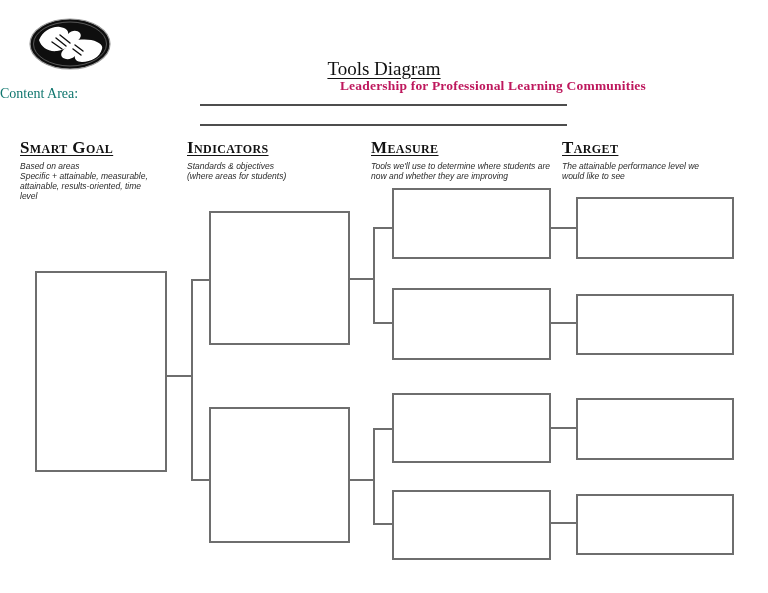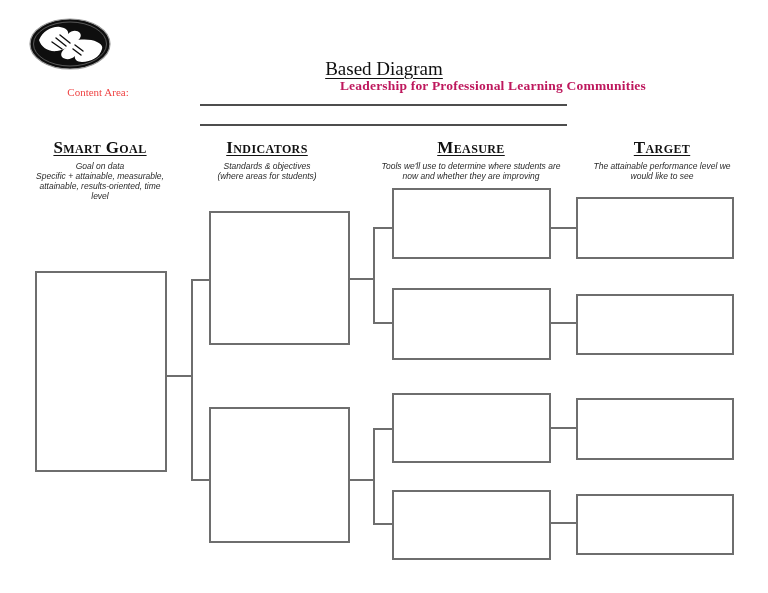--- a/index.html
+++ b/index.html
@@ -7,27 +7,27 @@
         font-family:"Liberation Serif", serif;color:#1a1a1a;}
 
   
   .logo{position:absolute;left:29px;top:18px;width:82px;height:52px;}
   .org-title{position:absolute;left:96px;top:34px;width:550px;text-align:right;
              font-size:13.5px;font-weight:bold;color:#be185d;letter-spacing:.2px;margin-top:44px;}
   .doc-title{position:absolute;left:0;top:58px;width:768px;text-align:center;
              font-size:19px;color:#111;}
   .doc-title span{text-decoration:underline;text-underline-offset:3px;}
 
-  .field-label{position:absolute;left:0;width:196px;text-align:center;font-size:11px;color:#ef4444;}
+  .field-label{position:absolute;left:0;width:196px;text-align:left;font-size:14px;color:#0f766e;}
   .fl-1{top:86px;} .fl-2{top:106px;}
   .field-line{position:absolute;left:200px;width:367px;height:1.5px;background:#4d4d4d;}
   .ul-1{top:104px;} .ul-2{top:124px;}
 
   
-  .col-header{position:absolute;top:138px;text-align:center;}
+  .col-header{position:absolute;top:138px;text-align:left;}
   .col-smart{left:20px;width:160px;}
   .col-indicators{left:187px;width:160px;}
   .col-measure{left:371px;width:200px;}
   .col-target{left:562px;width:200px;}
   .col-title{font-size:17px;font-weight:600;font-variant:small-caps;letter-spacing:.4px;
              text-decoration:underline;text-underline-offset:2px;color:#111;}
   .col-sub{margin-top:3px;font-family:"Liberation Sans", sans-serif;font-style:italic;
            font-size:8.5px;line-height:10px;color:#2b2b2b;}
   .col-sub div{white-space:nowrap;}
 
@@ -59,31 +59,31 @@
 
     <path d="M10 22 C14 13 23 8 31 9 C37 10 40 13 39 16 C43 12 48 12 51 15 C53 18 51 21 47 24 C42 28 35 32 28 33 C19 34 12 29 10 22 Z" fill="#ffffff"></path>
 
     <path d="M73 31 C71 39 62 44 53 44 C48 44 45 41 46 38 C42 42 36 42 33 39 C31 36 33 32 38 29 L24 27 C21 26 21 23 24 22 L44 23 C52 21 62 21 68 24 C72 26 74 28 73 31 Z" fill="#ffffff"></path>
 
     <path d="M31 17 L41 25 M27 20 L37 28 M23 24 L33 31 M46 27 L54 33 M44 31 L52 37" stroke="#0e0e0e" stroke-width="1.4" fill="none" stroke-linecap="round"></path>
   </svg>
 
   <div class="org-title">Leadership for Professional Learning Communities</div>
   <div class="doc-title">
-    <span>Based Diagram</span>
+    <span>Tools Diagram</span>
   </div>
 
   <div class="field-label fl-1">Content Area:</div>
   <div class="field-line ul-1"></div>
   <div class="field-line ul-2"></div>
 
   <div class="col-header col-smart">
     <div class="col-title">Smart Goal</div>
     <div class="col-sub">
-      <div>Goal on data</div>
+      <div>Based on areas</div>
       <div>Specific + attainable, measurable,</div>
       <div>attainable, results-oriented, time</div>
       <div>level</div>
     </div>
   </div>
   <div class="col-header col-indicators">
     <div class="col-title">Indicators</div>
     <div class="col-sub">
       <div>Standards &amp; objectives</div>
       <div>(where areas for students)</div>

